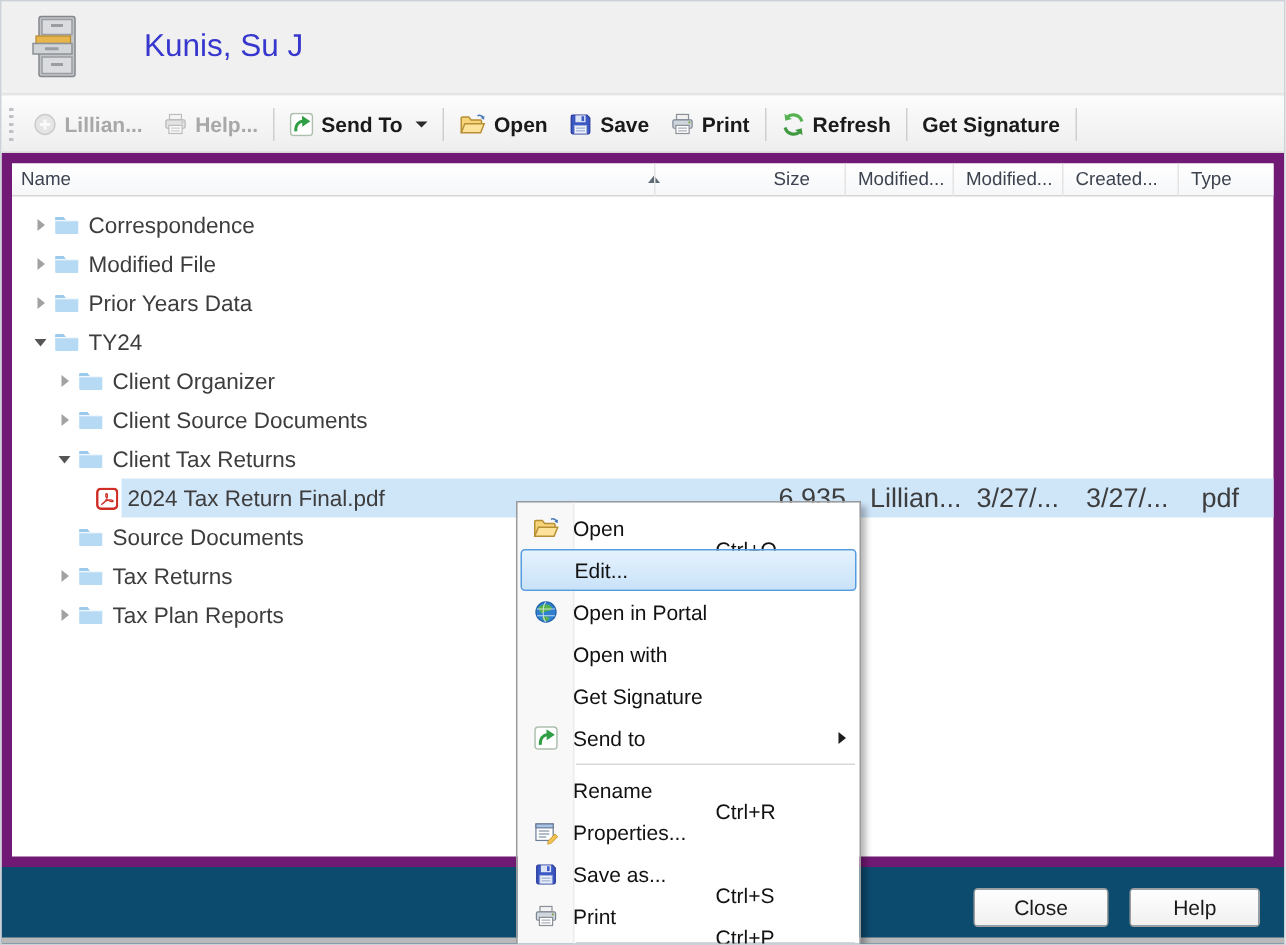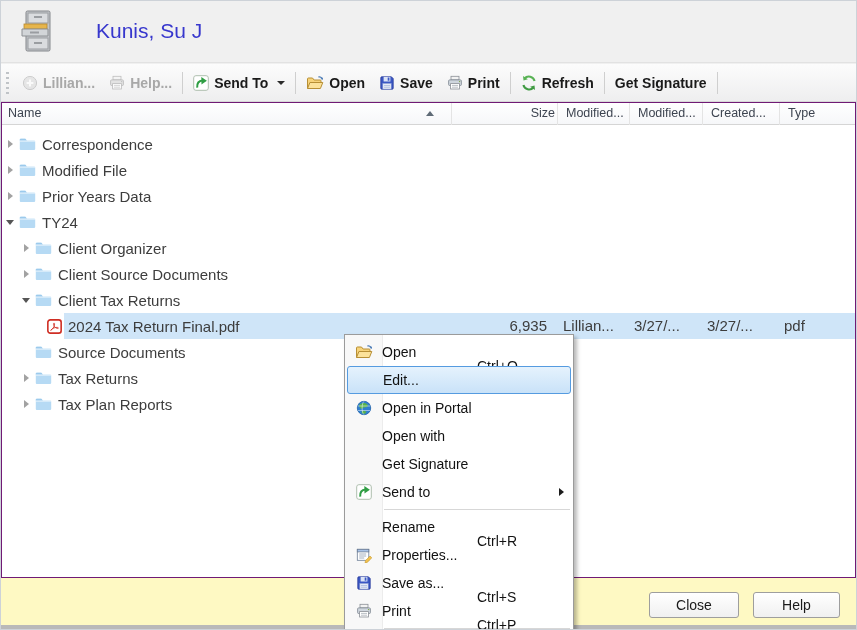--- a/index.html
+++ b/index.html
@@ -26,63 +26,63 @@
   .grip { width: 3px; height: 22px; margin: 0 6px 0 0;
           background: repeating-linear-gradient(to bottom, #bfc3c7 0 2px, transparent 2px 5px); }
   .tbi { display: flex; align-items: center; gap: 5px; padding: 4px 7px; font-size: 14px; font-weight: 600; white-space: nowrap; border-radius: 2px; }
   .tbi.dis { color: #a8a8a8; }
   .tbi.dis svg { filter: grayscale(1); opacity: .55; }
   .tbsep { width: 1px; height: 22px; background: #cfcfcf; margin: 0 3px; }
   .caret { width: 0; height: 0; border-left: 4px solid transparent; border-right: 4px solid transparent; border-top: 4px solid #2b2b2b; margin-left: 4px; }
 
   
   .panel { position: absolute; top: 101px; left: 0; right: 0; height: 476px;
-           background: #fff; border: 1px solid #701a75; }
+           background: #fff; border: 7px solid #701a75; }
   .cols { position: relative; height: 22px; background: linear-gradient(#ffffff, #f6f7f9);
           border-bottom: 1px solid #d5d5d5; font-size: 12.5px; color: #3d4450; }
   .col { position: absolute; top: 0; height: 22px; line-height: 21px; padding-left: 8px;
          border-left: 1px solid #e4e4e4; }
   .col.first { border-left: none; padding-left: 6px; }
   .col.right { text-align: right; padding-right: 8px; }
   .sortup { position: absolute; left: 424px; top: 8px; width: 0; height: 0;
             border-left: 4px solid transparent; border-right: 4px solid transparent;
             border-bottom: 5px solid #5f6b76; }
 
-  .tbody { position: relative; padding-top: 6px; }
+  .tbody { position: relative; padding-top: 6px; margin-left: 11px; }
   .trow { position: relative; height: 26px; display: flex; align-items: center; font-size: 15px; color: #3d3d3d; }
   .expbox { width: 12px; height: 12px; display: flex; align-items: center; justify-content: center; flex: none; }
   .exp-col { width: 0; height: 0; border-top: 4px solid transparent; border-bottom: 4px solid transparent; border-left: 5px solid #a2a2a2; }
   .exp-exp { width: 0; height: 0; border-left: 4px solid transparent; border-right: 4px solid transparent; border-top: 5px solid #555; }
   .ind0 .expbox { margin-left: 2px; }
   .ind1 .expbox { margin-left: 18px; }
   .fold { margin-left: 3px; margin-right: 6px; }
   .filerow .pdfic { margin-left: 45px; margin-right: 6px; position: relative; z-index: 2; }
   .hilite { position: absolute; left: 62px; right: 0; top: 0; bottom: 0; background: #cfe5f8; }
   .tlabel { position: relative; z-index: 2; white-space: nowrap; }
-  .cell { position: absolute; top: 0; height: 26px; line-height: 26px; z-index: 2; font-size: 15px; color: #3d3d3d; white-space: nowrap; }
+  .cell { position: absolute; top: 0; height: 26px; line-height: 26px; z-index: 2; font-size: 18px; color: #3d3d3d; white-space: nowrap; }
   .c-size { left: 443px; width: 102px; text-align: right; }
   .c-mb { left: 561px; } .c-md { left: 632px; } .c-cr { left: 705px; } .c-ty { left: 782px; }
 
   
   .menu { position: absolute; left: 343px; top: 333px; width: 230px; height: 310px; z-index: 10;
           background: linear-gradient(to right, #f8f8f8 0, #f8f8f8 37px, #ffffff 37px);
           border: 1px solid #9b9b9b; box-shadow: 3px 3px 4px rgba(0,0,0,.28); padding-top: 3px; }
   .menu::before { content: ""; position: absolute; left: 37px; top: 0; bottom: 0; width: 1px; background: #ececec; }
   .mi { position: relative; height: 28px; display: flex; align-items: center; font-size: 14px; color: #121212; }
   .mi .mic { width: 37px; display: flex; align-items: center; justify-content: center; flex: none; }
   .mi .msc { position: absolute; left: 132px; margin-top: 28px; }
   .mi .marr { position: absolute; right: 9px; width: 0; height: 0;
               border-top: 4px solid transparent; border-bottom: 4px solid transparent; border-left: 5px solid #1c1c1c; }
   .mi.hl { margin: 0 2px; border: 1px solid #559be0; border-radius: 3px;
            background: linear-gradient(#e5f2fd, #c9e2f8); }
   .mi.hl .mic { width: 35px; }
   .msep { height: 1px; background: #d7d7d7; margin: 3px 3px 3px 39px; }
 
   
-  .foot { position: absolute; left: 0; right: 0; top: 577px; height: 53px; background: #fef9c3; }
+  .foot { position: absolute; left: 0; right: 0; top: 577px; height: 53px; background: #0c4a6e; }
   .btn { position: absolute; top: 14px; height: 26px; border: 1px solid #9e9e9e; border-radius: 3px;
          background: linear-gradient(#ffffff, #f0f0f0); font-size: 14px; color: #1a1a1a;
          display: flex; align-items: center; justify-content: center; }
   .btn-close { left: 648px; width: 90px; }
   .btn-help { left: 752px; width: 87px; }
   .bedge { position: absolute; left: 0; right: 0; bottom: 0; height: 4px; background: #b9b9b9; z-index: 2; }
 </style>
 </head>
 <body>
 
@@ -216,21 +216,21 @@
   <div class="tbi">
     <span>Get Signature</span>
   </div>
   <div class="tbsep"></div>
 </div>
 
 <div class="panel">
   <div class="cols">
     <div class="col first" style="left:0;width:443px;"><span>Name</span></div>
     <span class="sortup"></span>
-    <div class="col right" style="left:449px;width:112px;padding-left:23px;"><span>Size</span></div>
+    <div class="col right" style="left:428px;width:112px;padding-left:23px;"><span>Size</span></div>
     <div class="col" style="left:555px;width:72px;"><span>Modified...</span></div>
     <div class="col" style="left:627px;width:73px;"><span>Modified...</span></div>
     <div class="col" style="left:700px;width:77px;"><span>Created...</span></div>
     <div class="col" style="left:777px;width:80px;"><span>Type</span></div>
   </div>
 
   <div class="tbody">
     <div class="trow ind0">
       <span class="expbox">
           <span class="exp-col"></span>

